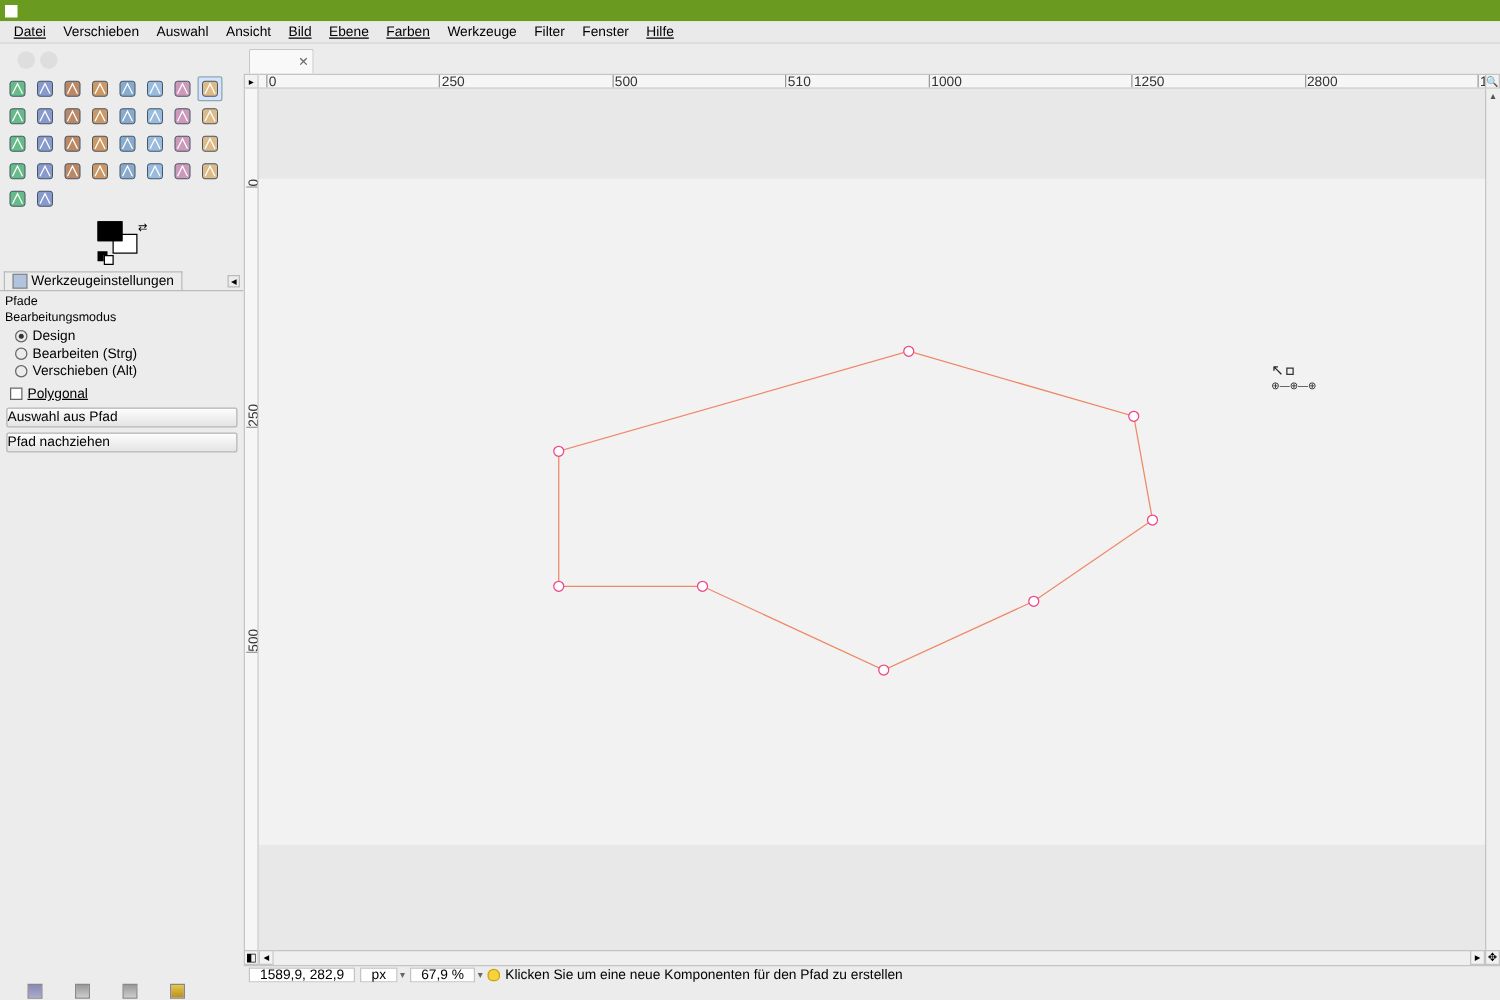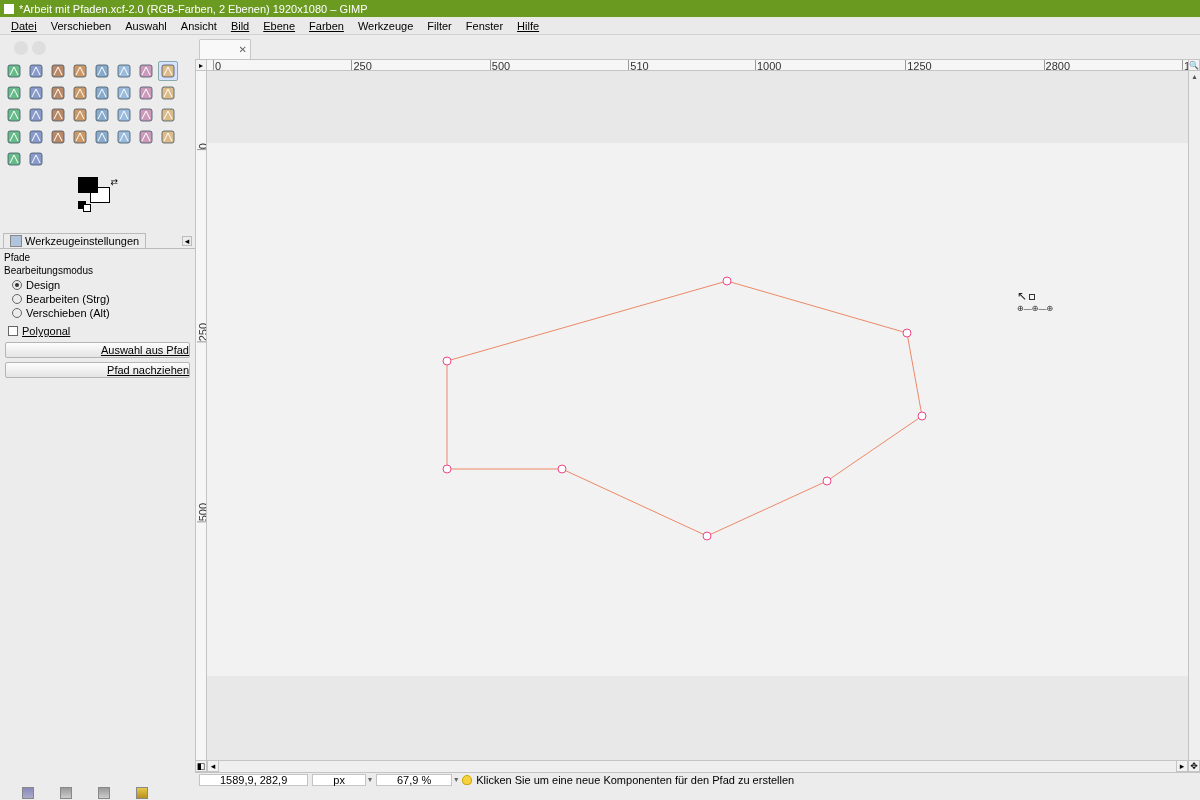--- a/index.html
+++ b/index.html
@@ -26,33 +26,33 @@
 .tool.sel { background:#d6e2ff; border-color:#8aa; }
 .tool svg { width:16px; height:16px; }
 .colorsw { position:relative; width:40px; height:32px; margin:6px 0 0 76px; }
 .colorsw .fg { position:absolute; left:0; top:0; width:20px; height:16px; background:#000; border:1px solid #000; z-index:2;}
 .colorsw .bg { position:absolute; left:12px; top:10px; width:20px; height:16px; background:#fff; border:1px solid #000; }
 .colorsw .mini { position:absolute; left:0; bottom:0; width:8px; height:8px; background:#000; }
 .colorsw .mini2 { position:absolute; left:5px; bottom:-3px; width:8px; height:8px; background:#fff; border:1px solid #000; }
 .colorsw .arr { position:absolute; right:0; top:0; font-size:9px; }
 
 
-.dock { margin-top:22px; }
+.dock { margin-top:6px; }
 .dock-tab-row { display:flex; align-items:center; gap:4px; padding:0 3px;}
 .dock-tab { background:#ececec; border:1px solid #bbb; border-bottom:none; padding:1px 6px; font-size:10px; display:flex; align-items:center; gap:3px;}
 .dock-tab .ticon { width:12px; height:12px; background:#b0c4de; border:1px solid #888; }
 .dock-arrow { margin-left:auto; font-size:9px; border:1px solid #bbb; width:10px; height:10px; display:flex; align-items:center; justify-content:center; }
 .opts { border-top:1px solid #bbb; padding:3px 4px; }
 .opts-title { font-weight:normal; font-size:10px; margin-bottom:2px; }
 .opts-sub  { font-size:10px; margin:2px 0; }
 .radio-row, .check-row { display:flex; align-items:center; gap:4px; font-size:10px; padding:1px 0 1px 8px;}
 .radio { width:10px; height:10px; border:1px solid #666; border-radius:50%; position:relative; }
 .radio.checked::after{content:"";position:absolute;left:2px;top:2px;width:4px;height:4px;border-radius:50%;background:#333;}
 .check { width:10px; height:10px; border:1px solid #666; background:#fff; }
-.opts-btn { display:block; margin:4px 1px; border:1px solid #b5b5b5; background:linear-gradient(#fdfdfd,#e4e4e4); font-size:10px; text-align:right; padding:1px 0; border-radius:2px;text-decoration:underline; }
+.opts-btn { display:block; margin:4px 1px; border:1px solid #b5b5b5; background:linear-gradient(#fdfdfd,#e4e4e4); font-size:10px; text-align:left; padding:1px 0; border-radius:2px; }
 
 
 .canvas-wrap { position:absolute; left:195px; right:0; top:35px; bottom:14px; background:#ececec; }
 .doc-tabs { height:24px; display:flex; align-items:flex-end; padding-left:4px; }
 .doc-tab { width:52px; height:20px; background:#f9f9f9; border:1px solid #c8c8c8; border-bottom:none; border-radius:2px 2px 0 0; display:flex; align-items:center; justify-content:flex-end; padding:0 3px; }
 .doc-tab .x { font-size:10px; color:#666; }
 
 .ruler-corner { position:absolute; left:0; top:24px; width:12px; height:12px; background:#f2f2f2; border:1px solid #c4c4c4; font-size:8px; display:flex; align-items:center; justify-content:center;}
 .ruler-h { position:absolute; left:12px; right:12px; top:24px; height:12px; background:#f6f6f6; border-top:1px solid #c4c4c4; border-bottom:1px solid #c4c4c4; font-size:8px; overflow:hidden;}
 .ruler-h .tick { position:absolute; top:0; height:100%; border-left:1px solid #999; padding-left:1px; color:#333;}
@@ -70,37 +70,36 @@
 
 .sb-v { position:absolute; right:0; top:36px; bottom:26px; width:12px; background:#efefef; border-left:1px solid #c4c4c4;}
 .sb-v .arrow { height:11px; font-size:8px; text-align:center; line-height:11px; color:#555;}
 .sb-h-row { position:absolute; left:0; right:0; bottom:14px; height:12px; display:flex; align-items:center;}
 .sb-h { flex:1; height:12px; background:#efefef; border-top:1px solid #c4c4c4;}
 .sb-nav { width:12px; height:12px; background:#f2f2f2; border:1px solid #c4c4c4; font-size:9px; display:flex; align-items:center; justify-content:center; cursor:default;}
 
 
 .statusbar { position:absolute; left:0; right:0; bottom:0; height:14px; background:#ececec; border-top:1px solid #c4c4c4; display:flex; align-items:center; font-size:10px; gap:4px; padding:0 4px;}
 .statusbar > div { display:flex; align-items:center; gap:2px; }
-.stat-box { border:1px solid #c4c4c4; background:#fff; padding:0 20px; height:12px; line-height:11px;}
+.stat-box { border:1px solid #c4c4c4; background:#fff; padding:0 8px; height:12px; line-height:11px;}
 .stat-dd { font-size:8px; color:#666; }
 .stat-bulb { width:10px; height:10px; background:#f7d23e; border-radius:50% 50% 40% 40%; border:1px solid #c9a600; }
 
 
 .taskbar { position:absolute; left:0; right:0; bottom:0; height:14px; background:#ececec; display:flex; align-items:center; gap:26px; padding-left:22px;}
 .taskbar .ticon { width:12px; height:12px; background:linear-gradient(#88b,#aac); border:1px solid #888;}
 
 .cursor-overlay { position:absolute; pointer-events:none; font-size:9px; color:#222;}
 .cursor-overlay .arrow { font-size:12px; }
 </style>
 </head>
 <body>
 
 <div class="titlebar">
   <div class="tb-icon"></div>
-  <span>*Arbeit mit Pfaden.xcf-2.0 (RGB-Farben, 2 Ebenen) 1920x1080 – GIMP</span>
 </div>
 
 <div class="menubar">
   <div class="mitem"><span class="ul">Datei</span></div>
   <div class="mitem"><span>Verschieben</span></div>
   <div class="mitem"><span>Auswahl</span></div>
   <div class="mitem"><span>Ansicht</span></div>
   <div class="mitem"><span class="ul">Bild</span></div>
   <div class="mitem"><span class="ul">Ebene</span></div>
   <div class="mitem"><span class="ul">Farben</span></div>
@@ -367,21 +366,21 @@
       <span class="x">✕</span>
     </div>
   </div>
 
   <div class="ruler-corner">▸</div>
   <div class="ruler-h" id="ruler-h">
       <div class="tick" style="left: 6px;">0</div>
       <div class="tick" style="left: 144.429px;">250</div>
       <div class="tick" style="left: 282.857px;">500</div>
       <div class="tick" style="left: 421.286px;">510</div>
-      <div class="tick" style="left: 548px;">1000</div>
+      <div class="tick" style="left: 536px;">1000</div>
       <div class="tick" style="left: 698.143px;">1250</div>
       <div class="tick" style="left: 836.571px;">2800</div>
       <div class="tick" style="left: 975px;">1750</div>
     </div>
   <div class="zoom-corner">🔍</div>
   <div class="ruler-v" id="ruler-v">
       <div class="tick" style="top: 72px;">0</div>
       <div class="tick" style="top: 252px;">250</div>
       <div class="tick" style="top: 432px;">500</div>
     </div>

